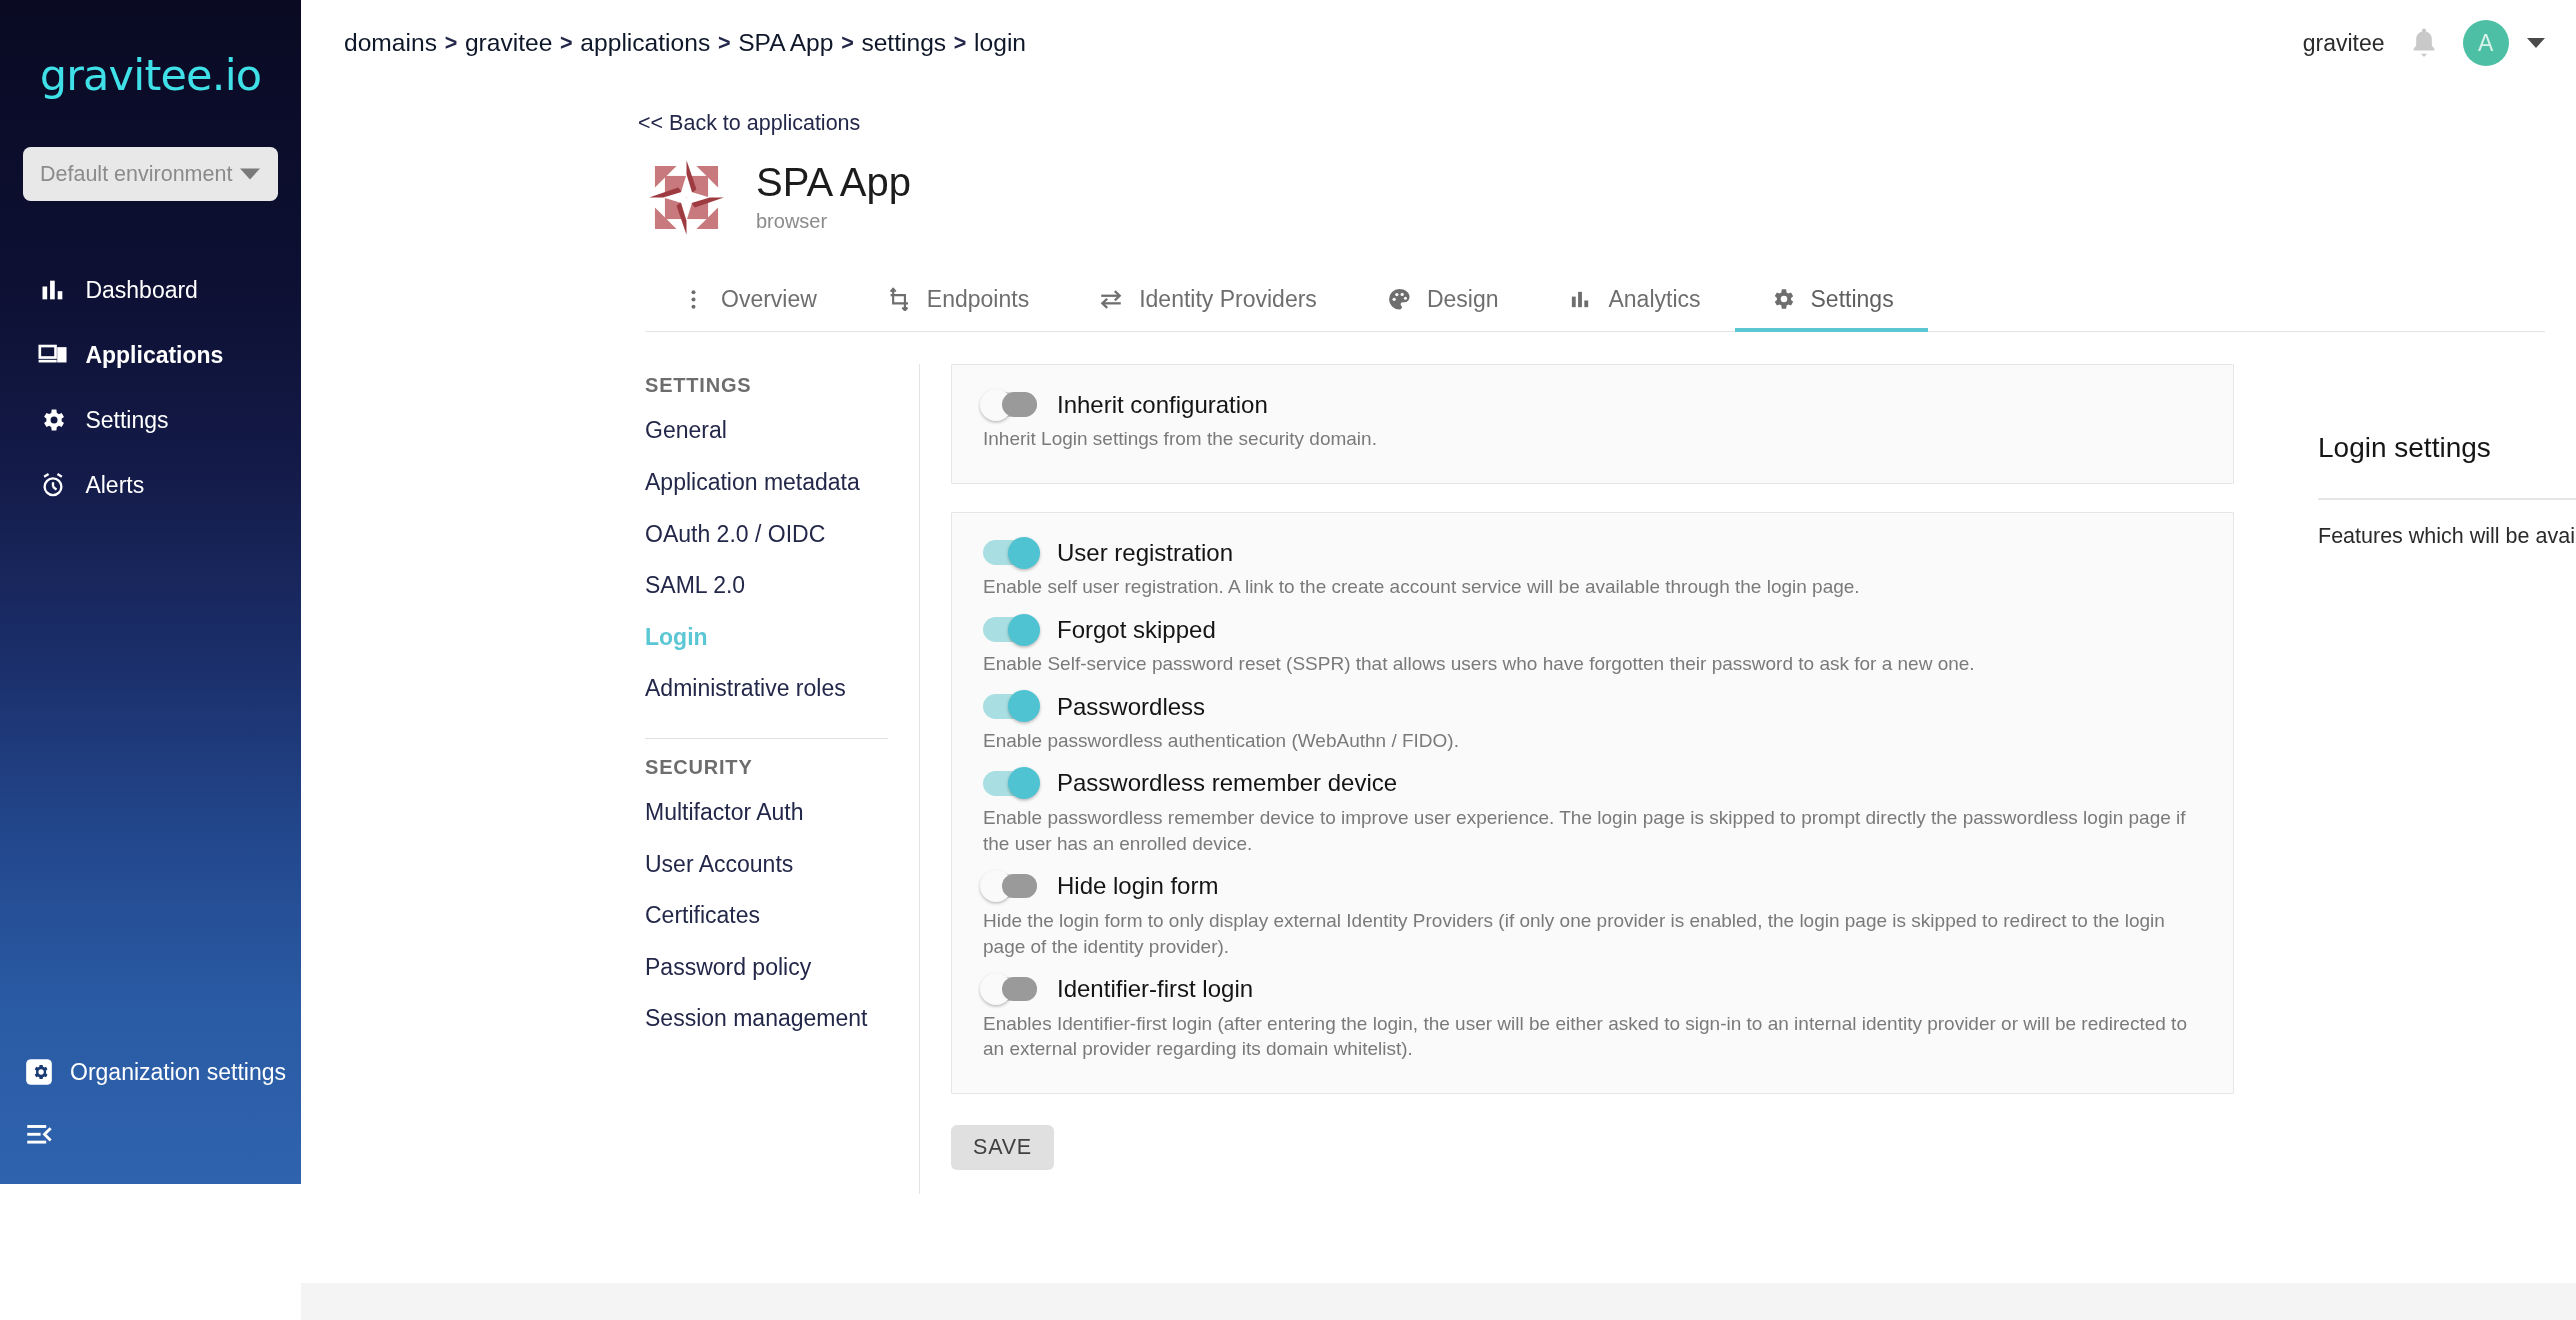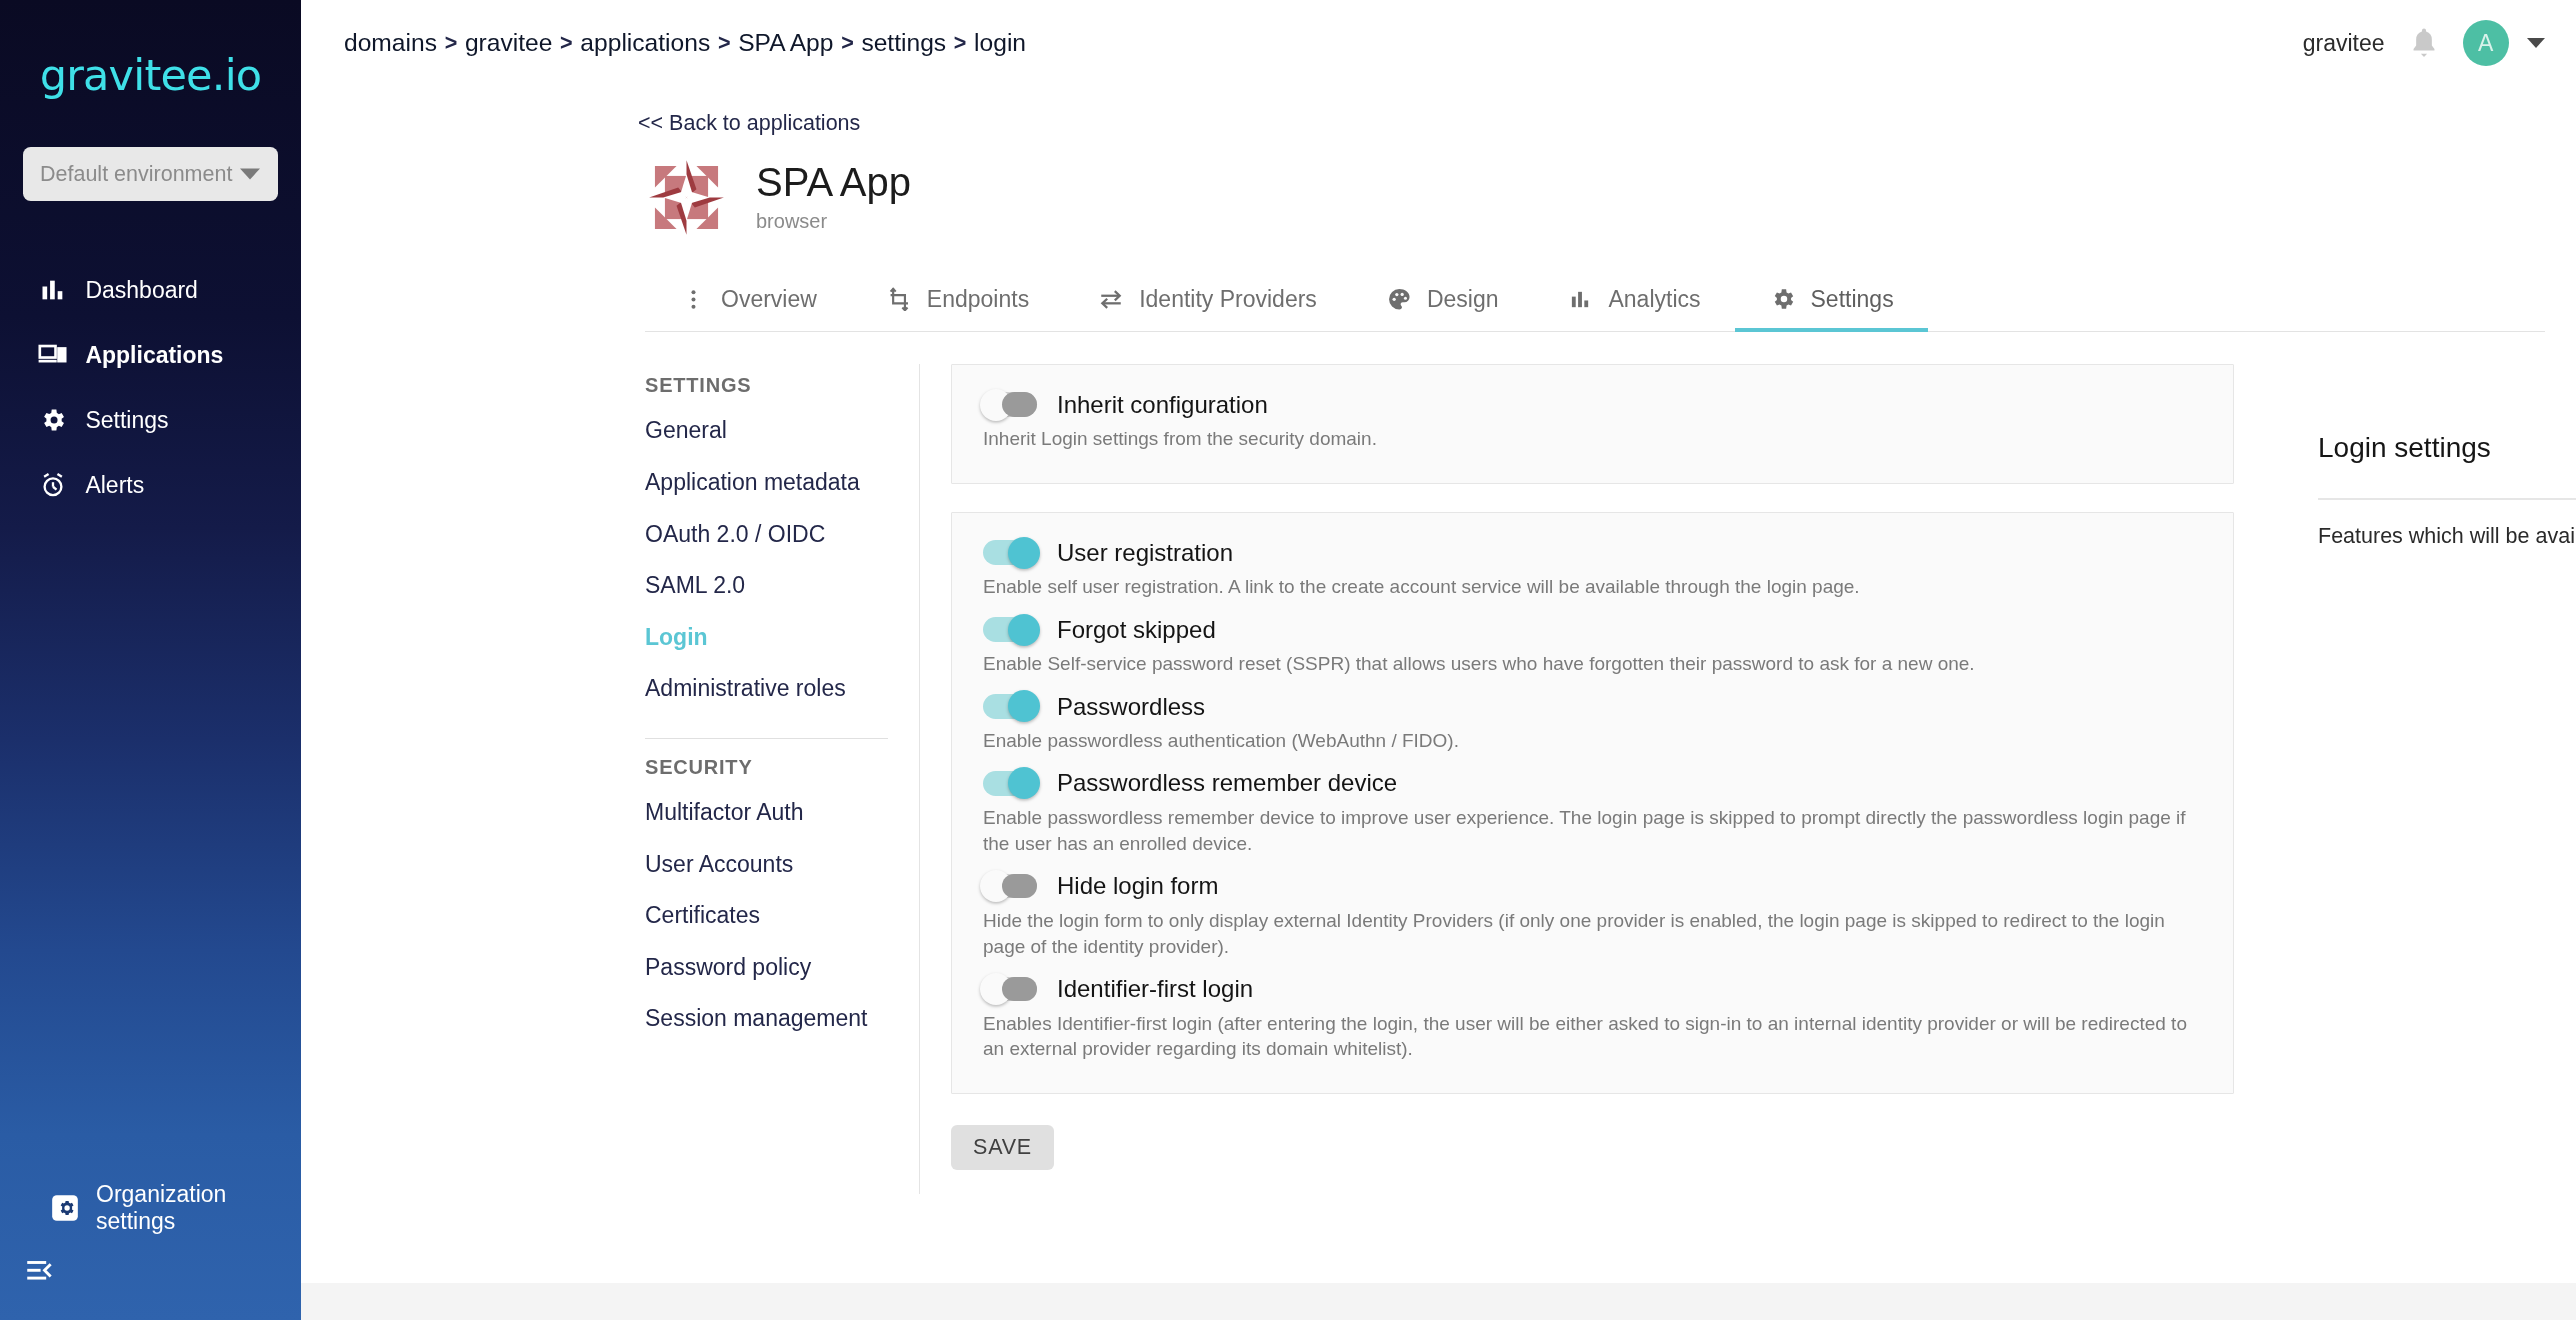--- a/index.html
+++ b/index.html
@@ -8,21 +8,21 @@
     height: 1320px;
     overflow: hidden;
     background: #ffffff;
     font-family: "Liberation Sans", sans-serif;
   }
   body { display: flex; }
 
   
   #sidebar {
     width: 301px;
-    height: 1320px;
+    height: 1184px;
     flex: 0 0 301px;
     background: linear-gradient(180deg,
         #0a0a23 0%,
         #0d1033 24%,
         #141b49 40%,
         #1b2f6b 56%,
         #23498f 72%,
         #2a5ca5 86%,
         #2f63ad 100%);
     position: relative;
@@ -83,21 +83,21 @@
   #sidebar-bottom {
     position: absolute;
     left: 0; right: 0;
     bottom: 0;
     padding-bottom: 18.4px;
   }
   #org-settings {
     display: flex;
     align-items: center;
     height: 61px;
-    padding-left: 50px;
+    padding-left: 24px;
     gap: 17px;
     cursor: pointer;
   }
   #org-settings .nav-label { font-size: 23px; }
   #collapse-btn {
     height: 63px;
     display: flex;
     align-items: center;
     padding-left: 24.6px;
     cursor: pointer;

